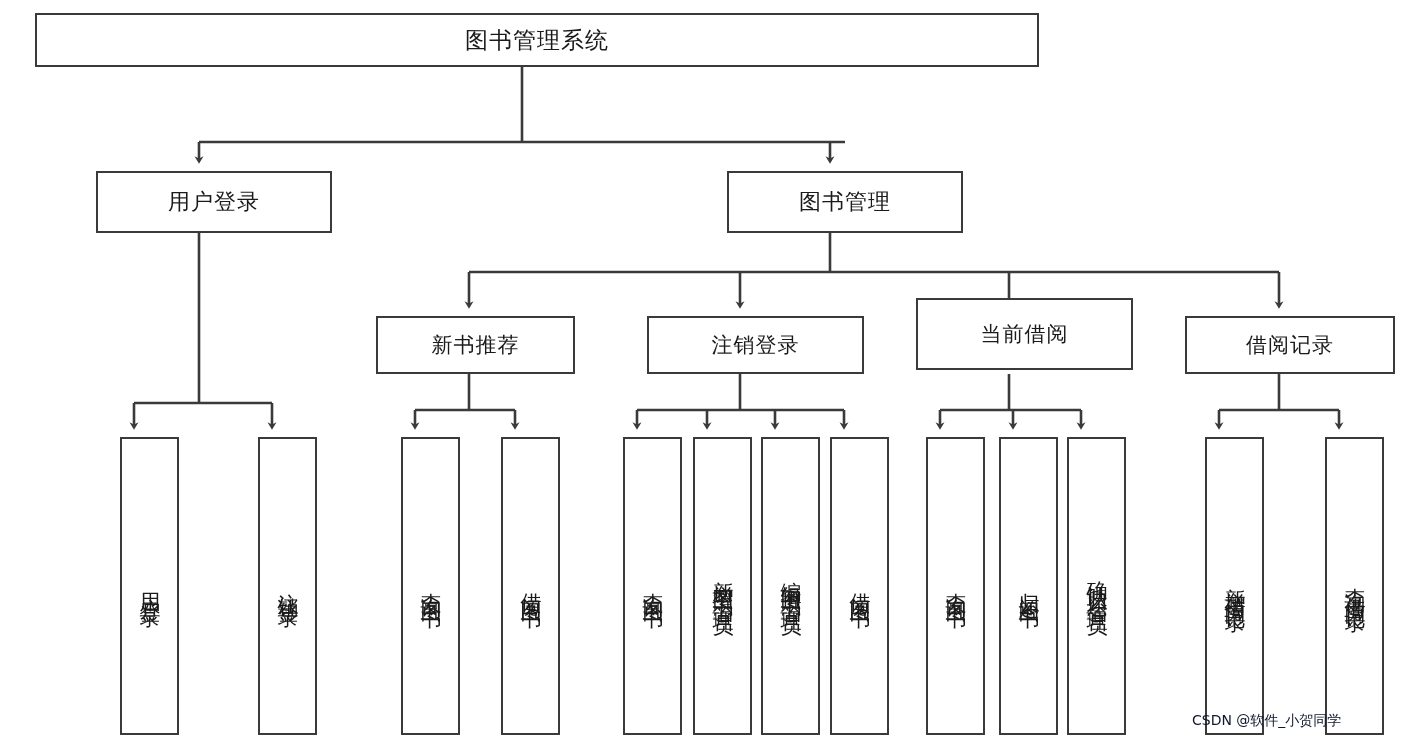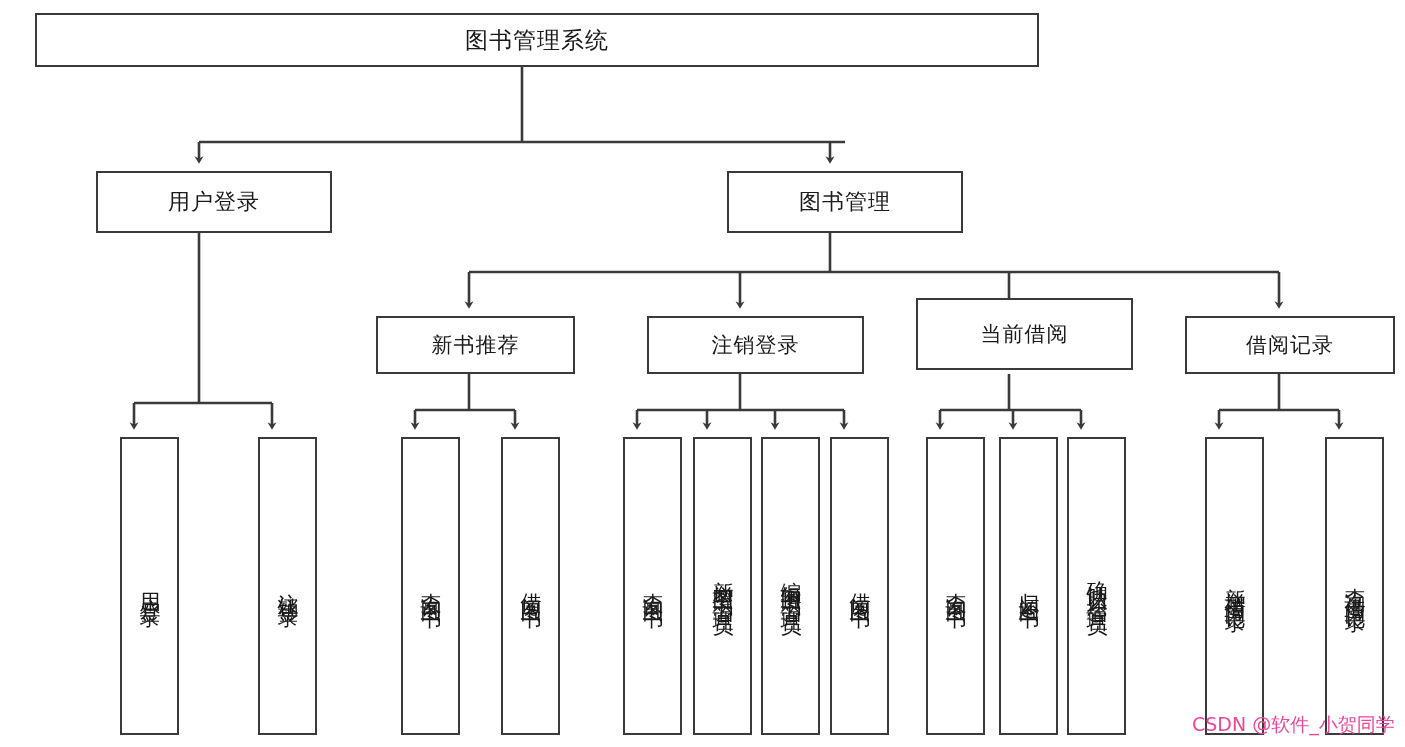--- a/index.html
+++ b/index.html
@@ -57,22 +57,22 @@
     line-height: 1;
     white-space: nowrap;
     display: block;
   }
   .htext {
     white-space: nowrap;
     letter-spacing: 1px;
   }
   .watermark {
     position: absolute;
-    font-size: 19px;
-    color: #ec4899;
+    font-size: 14px;
+    color: #0f172a;
     white-space: nowrap;
     letter-spacing: 0px;
   }
 </style>
 </head>
 <body>
 
 <div id="canvas">
 
   <svg class="edges" viewBox="0 0 1405 747">

